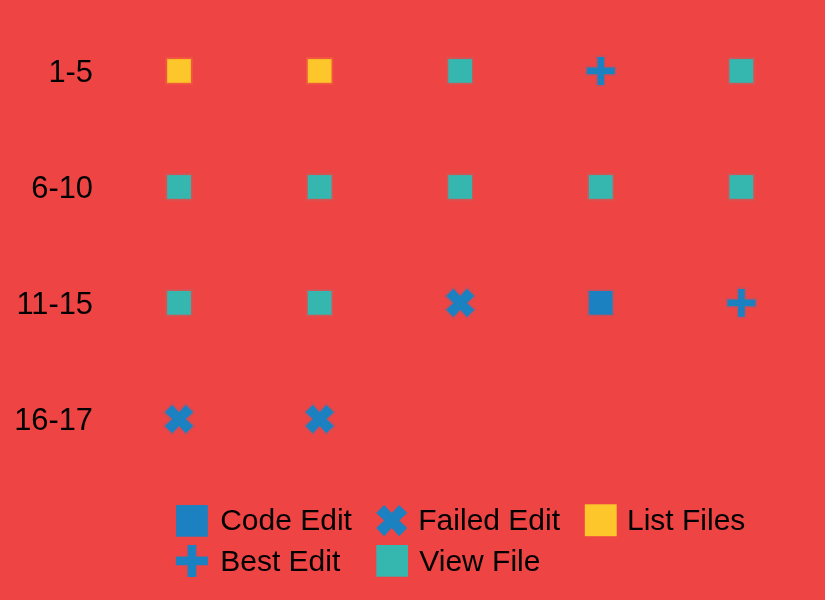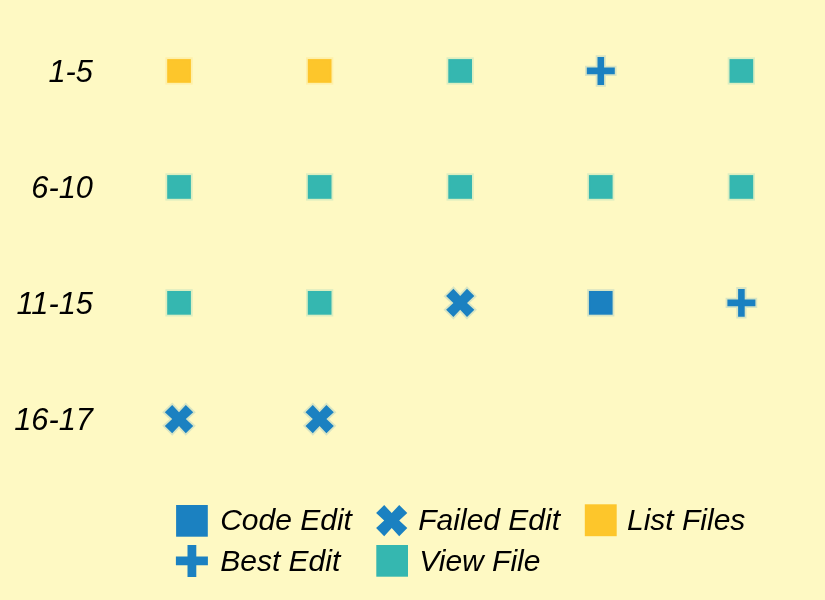--- a/index.html
+++ b/index.html
@@ -1,15 +1,15 @@
 <!DOCTYPE html>
 <html><head><meta charset="utf-8">
 <style>
 html,body{margin:0;padding:0;background:#ffffff;}
-#wrap{position:relative;width:825px;height:600px;overflow:hidden;background:#fef9c3;font-style:italic;}
+#wrap{position:relative;width:825px;height:600px;overflow:hidden;background:#ef4444;}
 </style></head>
 <body>
 <div id="wrap"><svg xmlns="http://www.w3.org/2000/svg" width="825" height="600" viewBox="0 0 825 600">
       <rect x="167.2" y="59.1" width="23.7" height="23.7" fill="#fdc62b" stroke="#fdc62b" stroke-opacity="0.17" stroke-width="3.6"></rect>
       <rect x="307.8" y="59.1" width="23.7" height="23.7" fill="#fdc62b" stroke="#fdc62b" stroke-opacity="0.17" stroke-width="3.6"></rect>
       <rect x="448.3" y="59.1" width="23.7" height="23.7" fill="#35b7b0" stroke="#35b7b0" stroke-opacity="0.17" stroke-width="3.6"></rect>
       <path d="M597.5 57.0H604.1V67.6H614.8V74.2H604.1V84.9H597.5V74.2H586.8V67.6H597.5Z" fill="#1b81c1" stroke="#1b81c1" stroke-opacity="0.17" stroke-width="3.6"></path>
       <rect x="729.5" y="59.1" width="23.7" height="23.7" fill="#35b7b0" stroke="#35b7b0" stroke-opacity="0.17" stroke-width="3.6"></rect>
       <rect x="167.2" y="175.1" width="23.7" height="23.7" fill="#35b7b0" stroke="#35b7b0" stroke-opacity="0.17" stroke-width="3.6"></rect>
       <rect x="307.8" y="175.1" width="23.7" height="23.7" fill="#35b7b0" stroke="#35b7b0" stroke-opacity="0.17" stroke-width="3.6"></rect>

